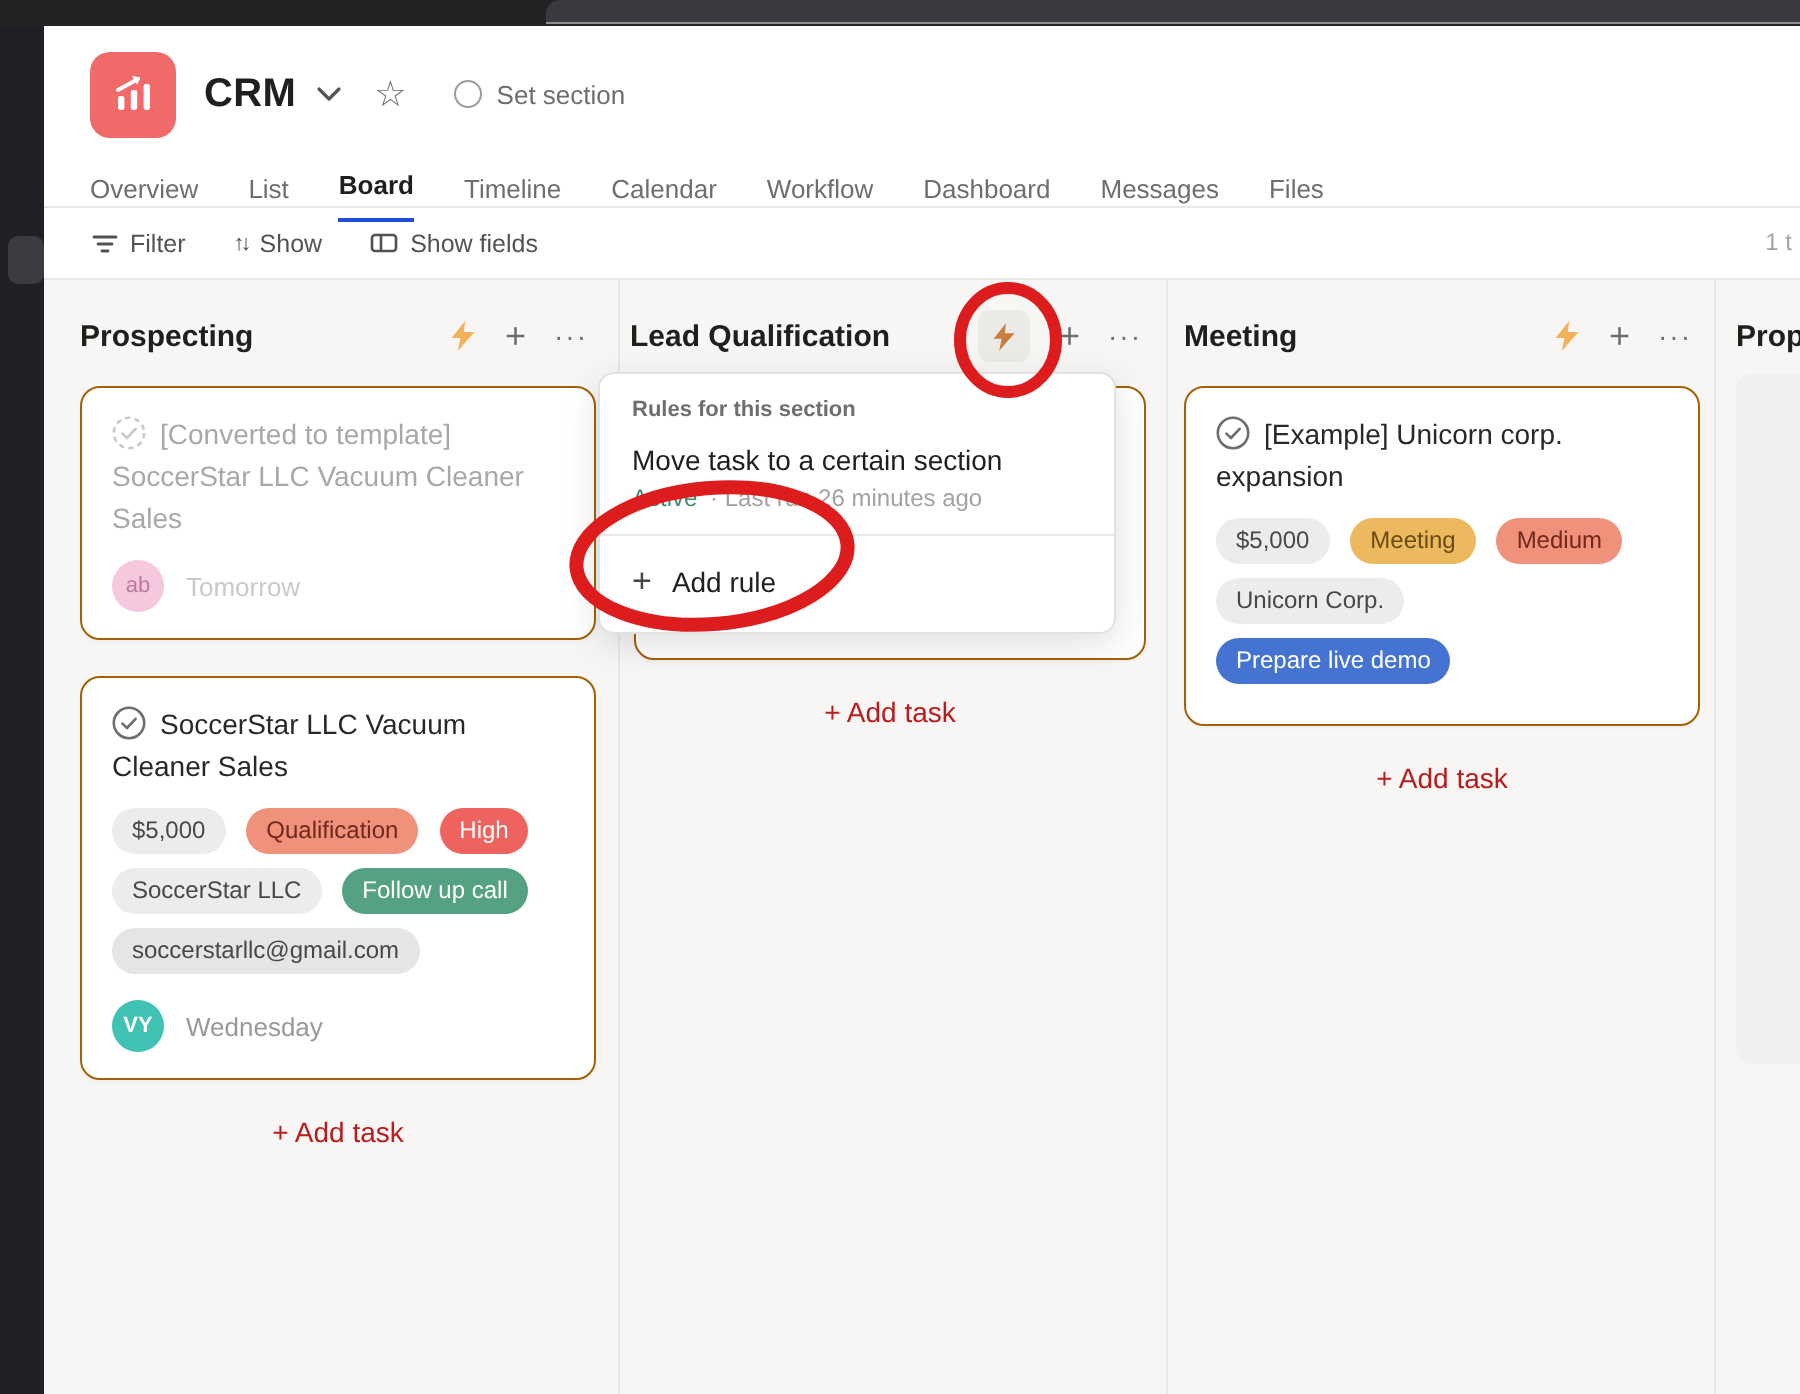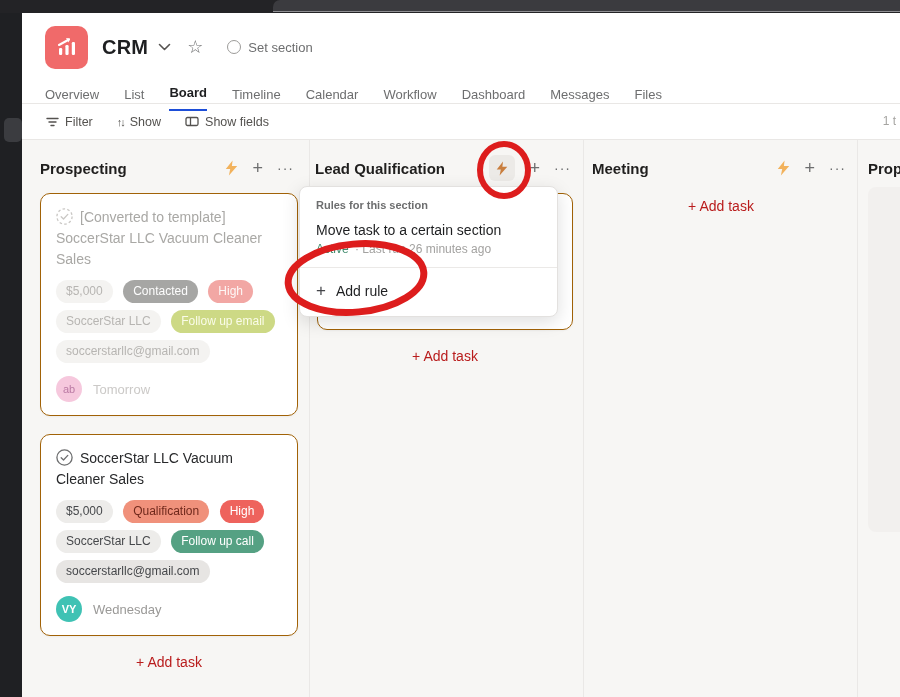--- a/index.html
+++ b/index.html
@@ -177,28 +177,20 @@
         </span>
       </div>
 
       <div class="card faded">
         <div class="card-title">
           <svg width="17" height="17" viewBox="0 0 17 17">
             <circle cx="8.5" cy="8.5" r="7.6" fill="none" stroke="#c9c7c4" stroke-width="1.3" stroke-dasharray="2.6 2.2"></circle>
             <path d="M5.2 8.8 L7.5 11 L11.8 6.4" fill="none" stroke="#c9c7c4" stroke-width="1.3" stroke-linecap="round" stroke-linejoin="round"></path>
           </svg><span>[Converted to template] SoccerStar LLC Vacuum Cleaner Sales</span>
         </div>
-        <div class="pills">
-          <span class="p p-fgray">$5,000</span>
-          <span class="p p-fdark">Contacted</span>
-          <span class="p p-fred">High</span>
-          <span class="p p-fgray">SoccerStar LLC</span>
-          <span class="p p-flime">Follow up email</span>
-          <span class="p p-fgray">soccerstarllc@gmail.com</span>
-        </div>
         <div class="card-foot">
           <span class="avatar av-ab">ab</span>
           <span class="due faded">Tomorrow</span>
         </div>
       </div>
 
       <div class="card" style="margin-top:18px;">
         <div class="card-title">
           <svg width="17" height="17" viewBox="0 0 17 17">
             <circle cx="8.5" cy="8.5" r="7.6" fill="none" stroke="#6d6e6f" stroke-width="1.3"></circle>
@@ -247,20 +239,35 @@
         <span class="col-name">Meeting</span>
         <span class="col-icons">
           <svg width="13" height="16" viewBox="0 0 13 16">
             <path d="M7.6 0.5 L0.8 9 h4.4 L3.9 15.5 L12.2 6 H6.9 Z" fill="#f2b25c"></path>
           </svg>
           <span class="plusglyph">+</span>
           <span class="moreglyph">···</span>
         </span>
       </div>
 
+      <div class="card meeting-card">
+        <div class="card-title">
+          <svg width="17" height="17" viewBox="0 0 17 17">
+            <circle cx="8.5" cy="8.5" r="7.6" fill="none" stroke="#6d6e6f" stroke-width="1.3"></circle>
+            <path d="M5.2 8.8 L7.5 11 L11.8 6.4" fill="none" stroke="#6d6e6f" stroke-width="1.3" stroke-linecap="round" stroke-linejoin="round"></path>
+          </svg><span>[Example] Unicorn corp. expansion</span>
+        </div>
+        <div class="pills">
+          <span class="p p-gray">$5,000</span>
+          <span class="p p-amber">Meeting</span>
+          <span class="p p-salmon">Medium</span>
+          <span class="p p-gray">Unicorn Corp.</span>
+          <span class="p p-blue">Prepare live demo</span>
+        </div>
+      </div>
       <div class="addtask">+ Add task</div>
     </div>
 
     <div class="col" style="left:846px; width:54px;">
       <div class="col-head">
         <span class="col-name">Prop</span>
       </div>
     </div>
   </div>
 </div>

